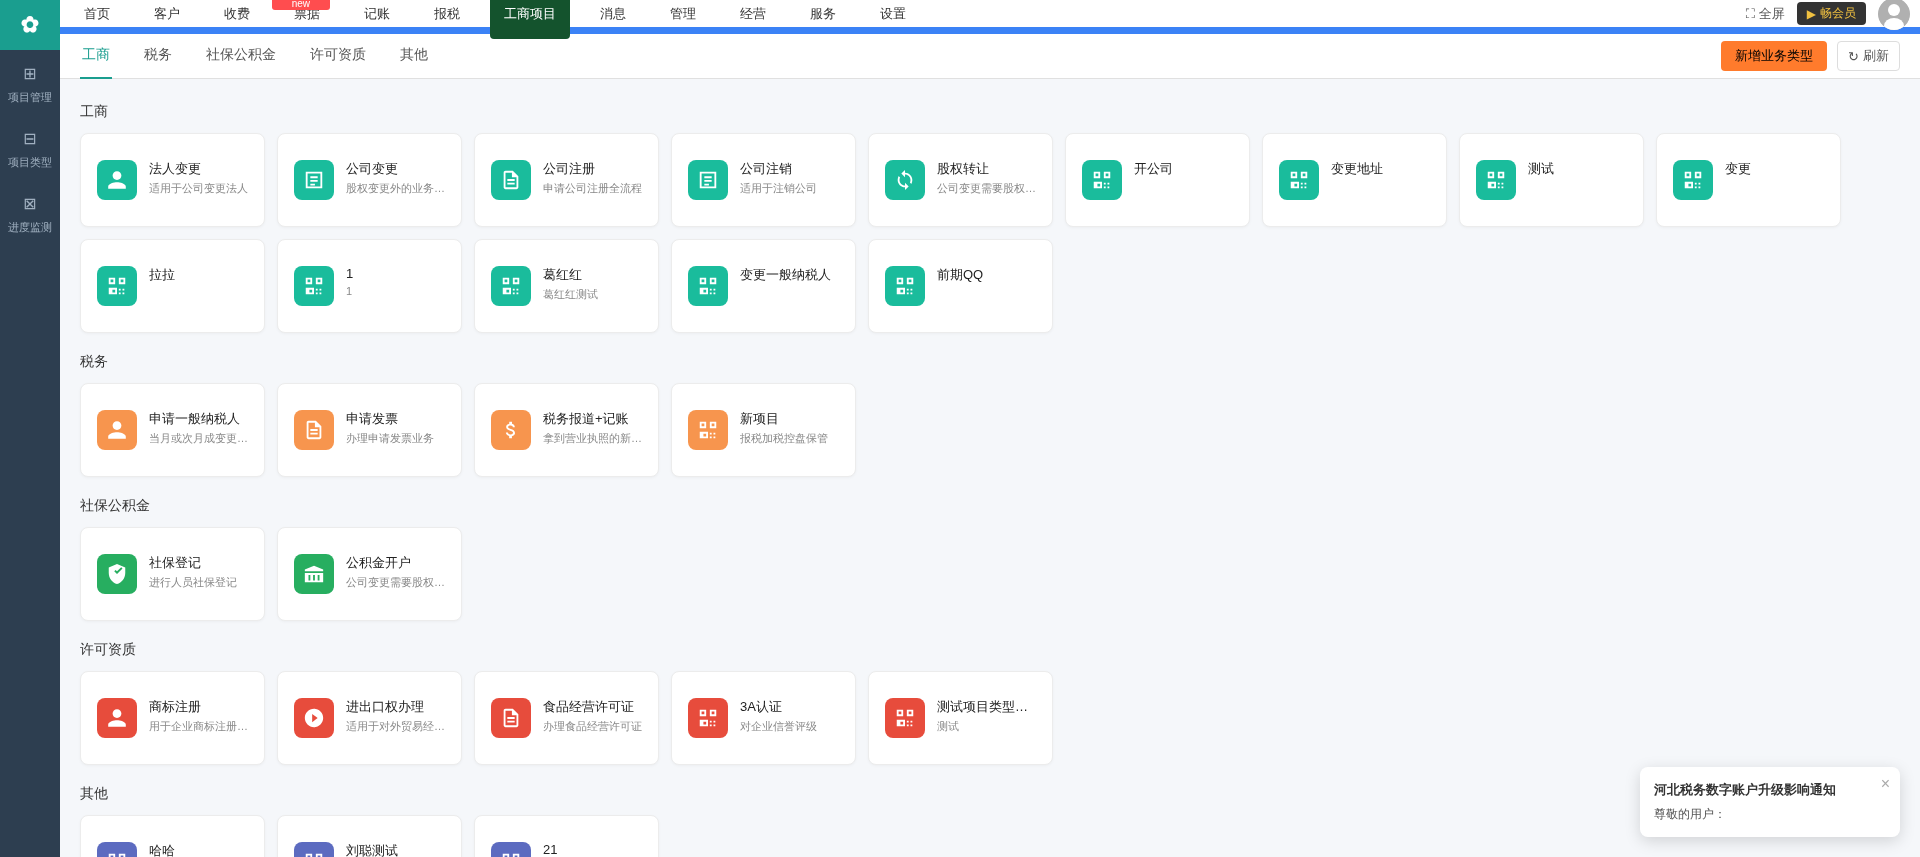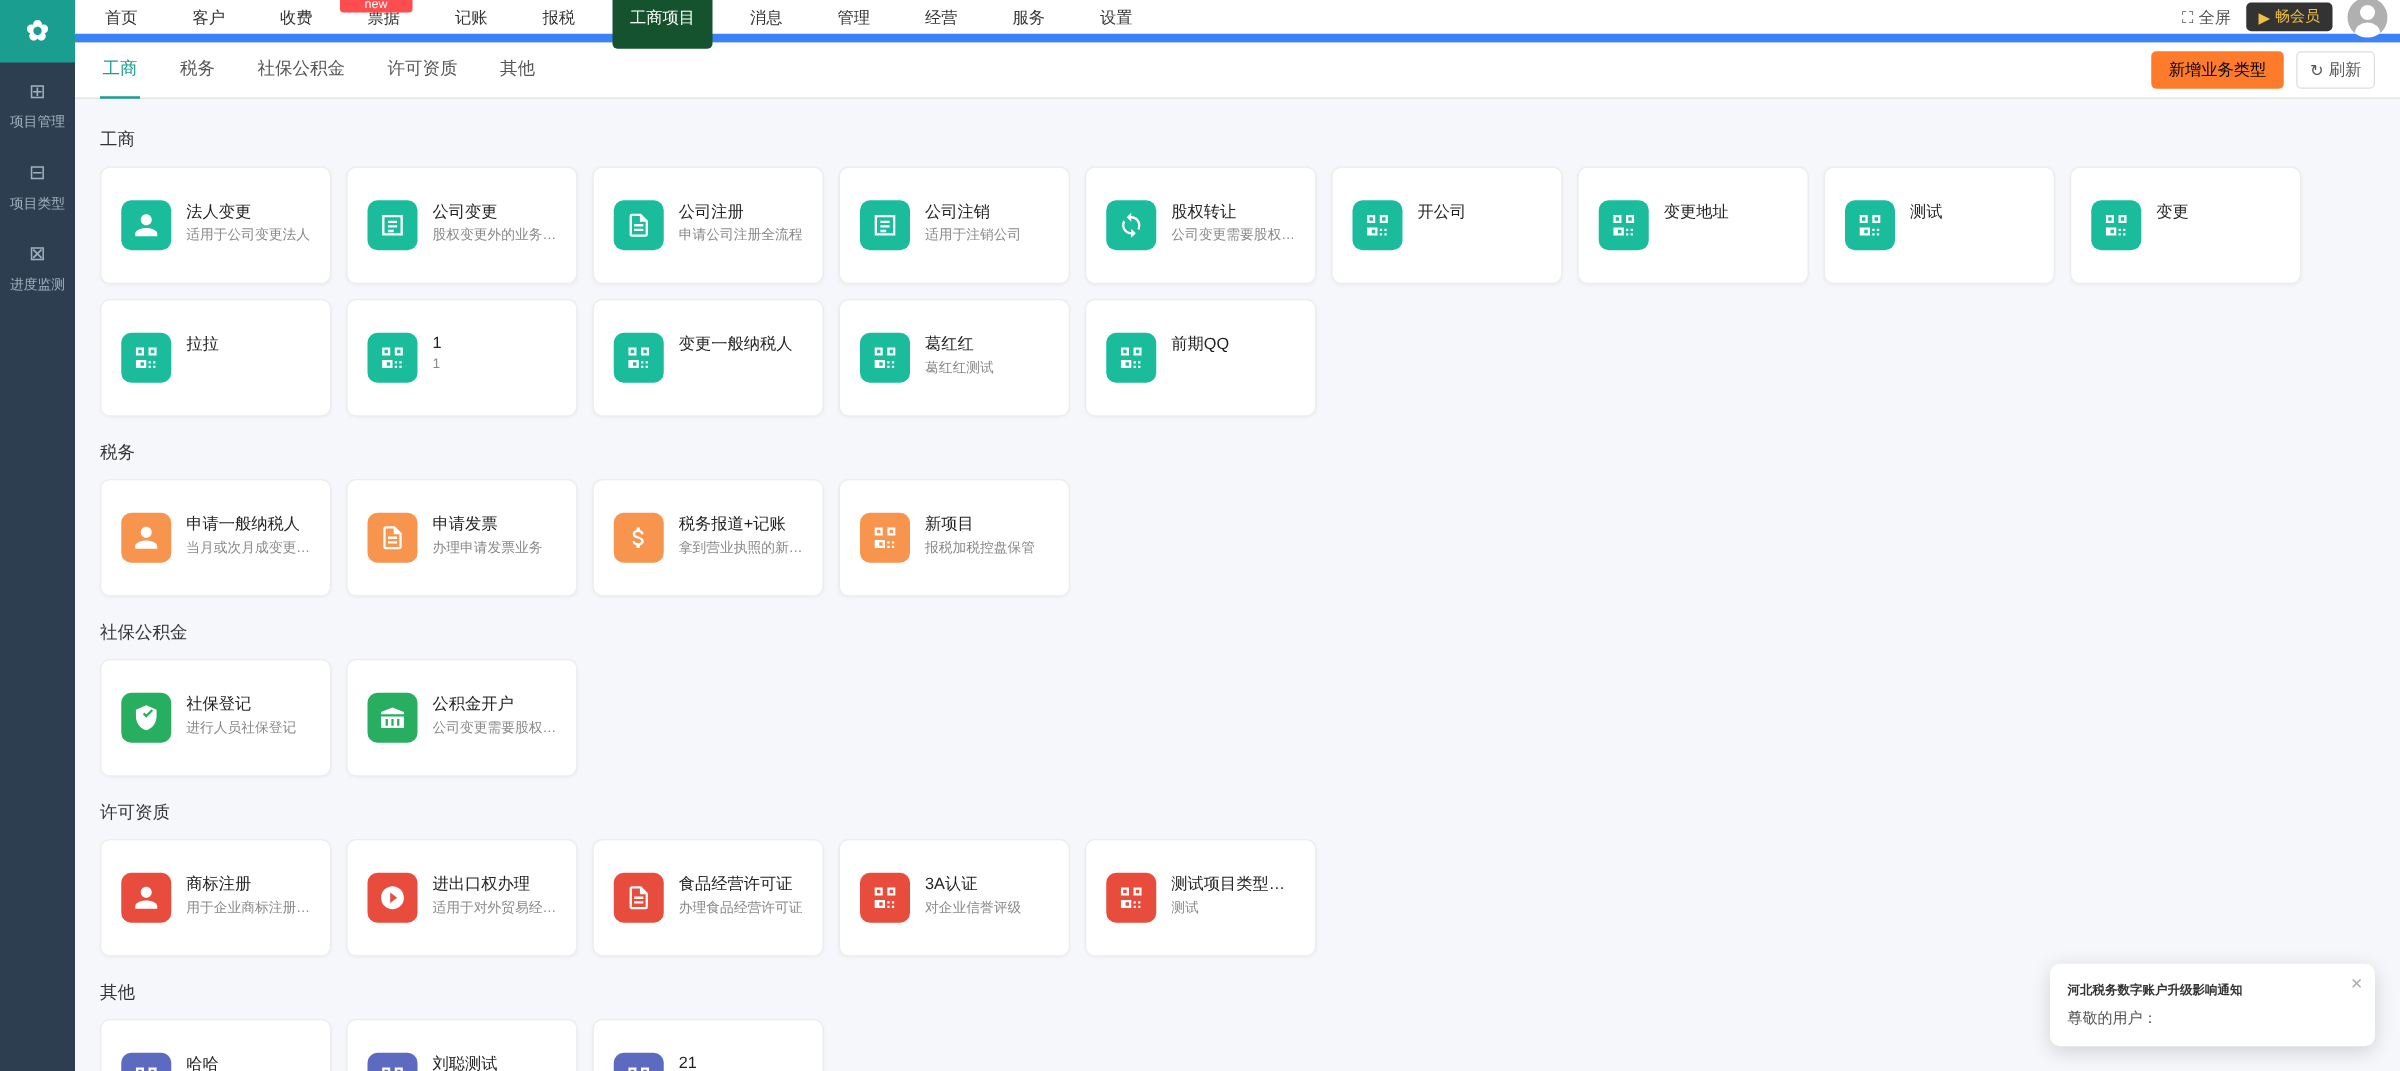--- a/index.html
+++ b/index.html
@@ -264,21 +264,21 @@
       position: absolute;
       top: 8px;
       right: 10px;
       cursor: pointer;
       color: #aaa;
       font-size: 16px;
     }
     .notif-title {
       font-weight: 600;
       margin-bottom: 6px;
-      font-size: 10px;
+      font-size: 13px;
     }
     .notif-content {
       color: #555;
       line-height: 1.5;
     }
 
     
     .bg-teal { background: #1abc9c; }
     .bg-orange { background: #f7954e; }
     .bg-red { background: #e74c3c; }
@@ -500,34 +500,34 @@
           </div>
         </div>
 
         <div class="service-card">
           <div class="card-icon bg-teal">
             <svg width="22" height="22" viewBox="0 0 24 24" fill="white">
                 <path d="M3 3h7v7H3V3zm2 2v3h3V5H5zm9-2h7v7h-7V3zm2 2v3h3V5h-3zm-11 9h7v7H3v-7zm2 2v3h3v-3H5zm7-1h2v2h-2v-2zm4 0h2v2h-2v-2zm-4 4h2v2h-2v-2zm4 0h2v2h-2v-2z"></path>
               </svg>
           </div>
           <div class="card-info">
+            <div class="card-name">葛红红</div>
+            <div class="card-desc">葛红红测试</div>
+          </div>
+        </div>
+
+        <div class="service-card">
+          <div class="card-icon bg-teal">
+            <svg width="22" height="22" viewBox="0 0 24 24" fill="white">
+                <path d="M3 3h7v7H3V3zm2 2v3h3V5H5zm9-2h7v7h-7V3zm2 2v3h3V5h-3zm-11 9h7v7H3v-7zm2 2v3h3v-3H5zm7-1h2v2h-2v-2zm4 0h2v2h-2v-2zm-4 4h2v2h-2v-2zm4 0h2v2h-2v-2z"></path>
+              </svg>
+          </div>
+          <div class="card-info">
             <div class="card-name">变更一般纳税人</div>
             <div class="card-desc"></div>
-          </div>
-        </div>
-
-        <div class="service-card">
-          <div class="card-icon bg-teal">
-            <svg width="22" height="22" viewBox="0 0 24 24" fill="white">
-                <path d="M3 3h7v7H3V3zm2 2v3h3V5H5zm9-2h7v7h-7V3zm2 2v3h3V5h-3zm-11 9h7v7H3v-7zm2 2v3h3v-3H5zm7-1h2v2h-2v-2zm4 0h2v2h-2v-2zm-4 4h2v2h-2v-2zm4 0h2v2h-2v-2z"></path>
-              </svg>
-          </div>
-          <div class="card-info">
-            <div class="card-name">葛红红</div>
-            <div class="card-desc">葛红红测试</div>
           </div>
         </div>
 
         <div class="service-card">
           <div class="card-icon bg-teal">
             <svg width="22" height="22" viewBox="0 0 24 24" fill="white">
                 <path d="M3 3h7v7H3V3zm2 2v3h3V5H5zm9-2h7v7h-7V3zm2 2v3h3V5h-3zm-11 9h7v7H3v-7zm2 2v3h3v-3H5zm7-1h2v2h-2v-2zm4 0h2v2h-2v-2zm-4 4h2v2h-2v-2zm4 0h2v2h-2v-2z"></path>
               </svg>
           </div>
           <div class="card-info">

